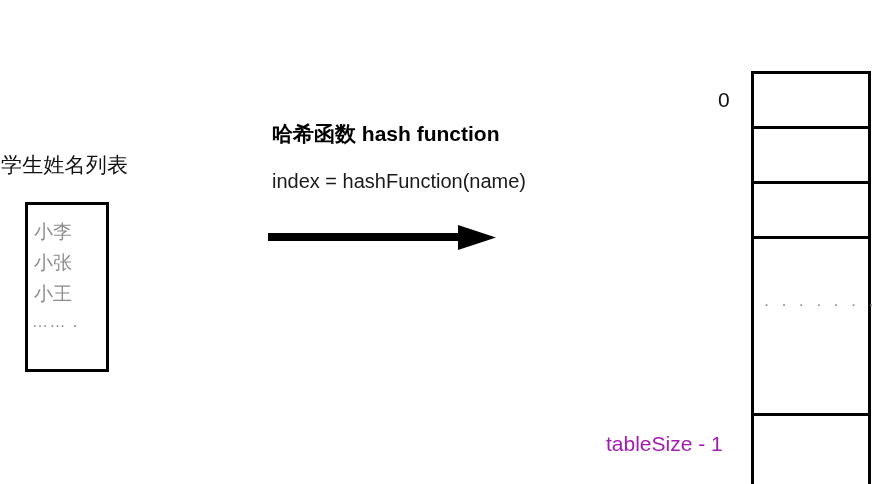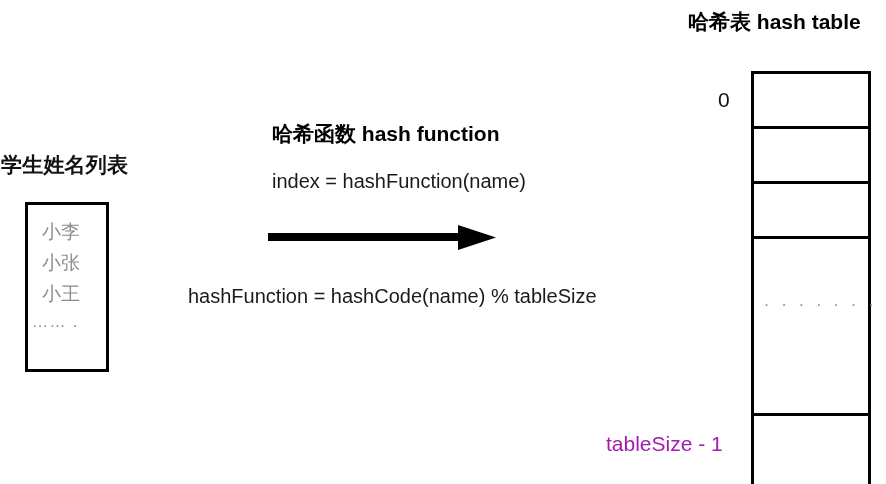--- a/index.html
+++ b/index.html
@@ -22,42 +22,41 @@
   }
 
   
   .abs { position: absolute; white-space: nowrap; }
 
   
   .list-label {
     left: 1px;
     top: 151px;
     font-size: 21px;
-    font-weight: 700;
+    font-weight: 400;
     color: #111111;
     letter-spacing: 0.2px;
   }
   .list-box {
     position: absolute;
     left: 25px;
     top: 202px;
     width: 84px;
     height: 170px;
     border: 3px solid #000000;
     background: #ffffff;
     box-sizing: border-box;
   }
   .list-names {
     position: absolute;
     left: 34px;
     top: 216px;
     font-size: 19px;
     line-height: 31px;
     color: #8c8c8c;
-    margin-left: 8px;
   }
   .list-names div { white-space: nowrap; }
   .list-dots {
     position: absolute;
     left: 32px;
     top: 312px;
     font-size: 16px;
     letter-spacing: 1.5px;
     color: #8c8c8c;
   }
@@ -174,23 +173,21 @@
 
   <div class="abs hf-title">哈希函数 hash function</div>
 
   <div class="arrow-wrap">
     <svg width="228" height="32" viewBox="0 0 228 32" xmlns="http://www.w3.org/2000/svg">
       <rect x="0" y="11" width="200" height="8" fill="#000000"></rect>
       <polygon points="190,3 228,15.5 190,28" fill="#000000"></polygon>
     </svg>
   </div>
 
-  <div class="abs hf-formula2">hashFunction = hashCode(name) % tableSize</div>
-
-  <div class="abs table-title">哈希表 hash table</div>
+
 
   <div class="abs idx-zero">0</div>
 
   <div class="hash-table">
     <div class="hash-row r-small"></div>
     <div class="hash-row r-small"></div>
     <div class="hash-row r-small"></div>
     <div class="hash-row r-big">
       <div class="cell-dots">．．．．．．．．</div>
     </div>

